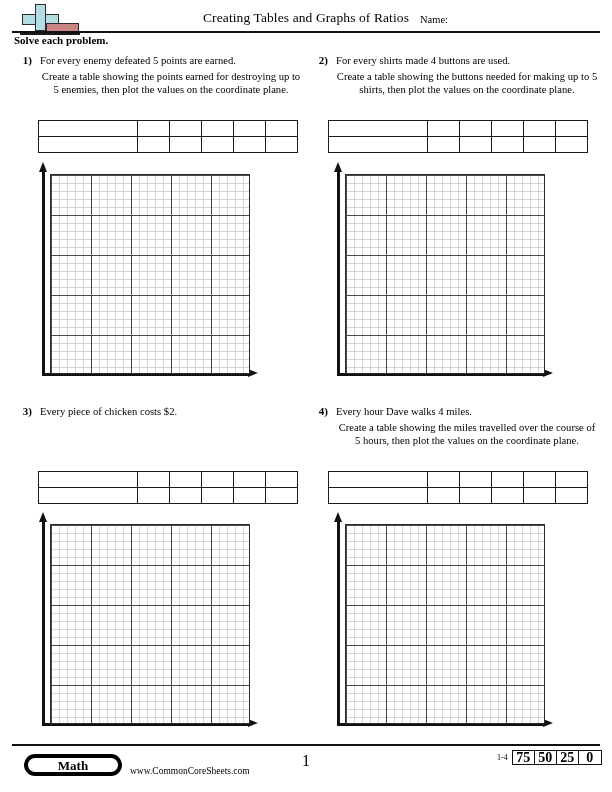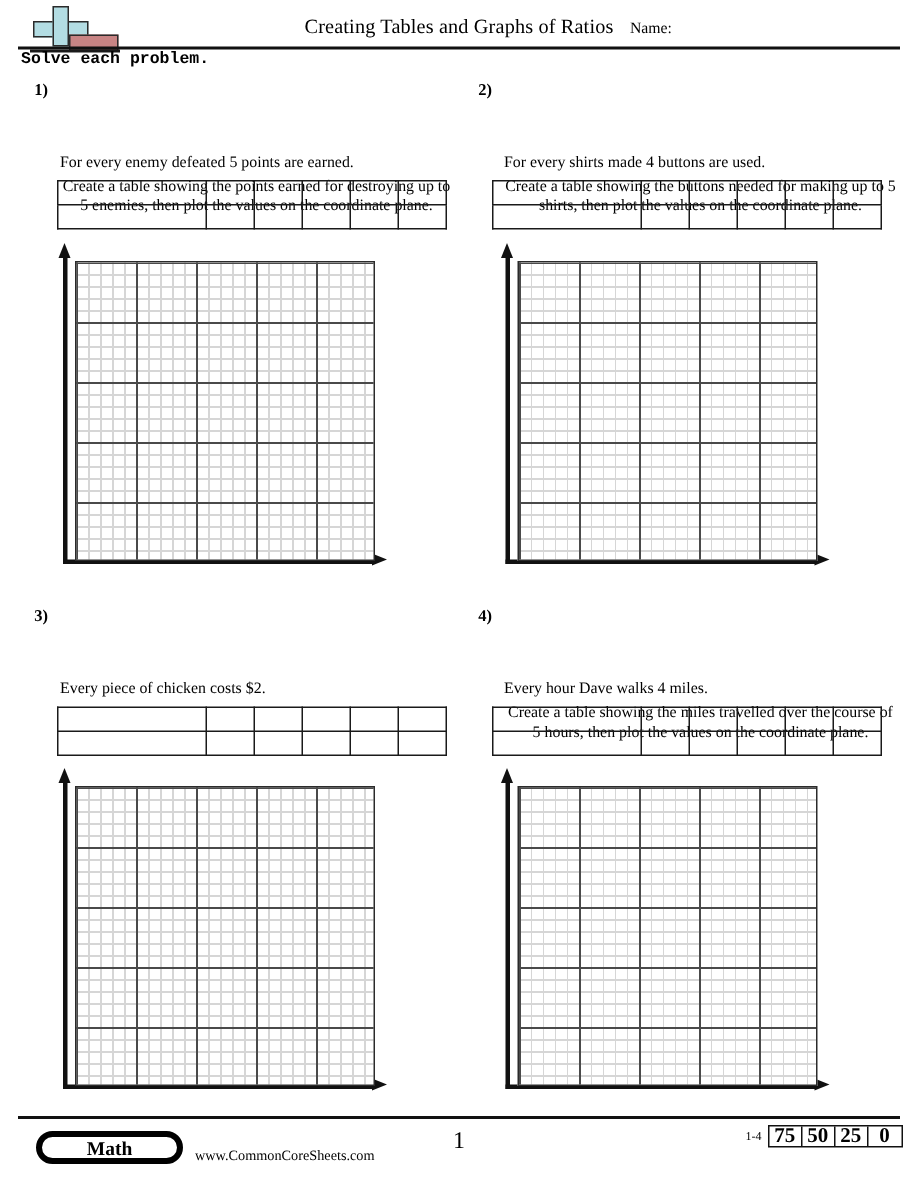--- a/index.html
+++ b/index.html
@@ -82,21 +82,21 @@
     position: absolute;
     left: 12px; top: 31px;
     width: 588px; height: 2px;
     background: #111;
   }
   .solve-line {
     position: absolute;
     left: 14px; top: 34px;
     font-size: 11px;
     font-weight: bold;
-    font-family: Liberation Mono, monospace;
+    font-family: Liberation Serif, serif;
   }
 
   
   .problem {
     position: absolute;
     width: 288px;
   }
   .prob-num {
     position: absolute;
     left: 0; top: 0;
@@ -107,21 +107,20 @@
   }
   .prob-body {
     position: absolute;
     left: 26px; top: 0;
     width: 262px;
   }
   .prob-line1 {
     font-size: 10.6px;
     line-height: 13px;
     margin-bottom: 3px;
-    margin-top: 48px;
   }
   .prob-line2 {
     font-size: 10.6px;
     line-height: 13.2px;
     text-align: center;
   }
 
   
   .ans-table {
     position: absolute;

